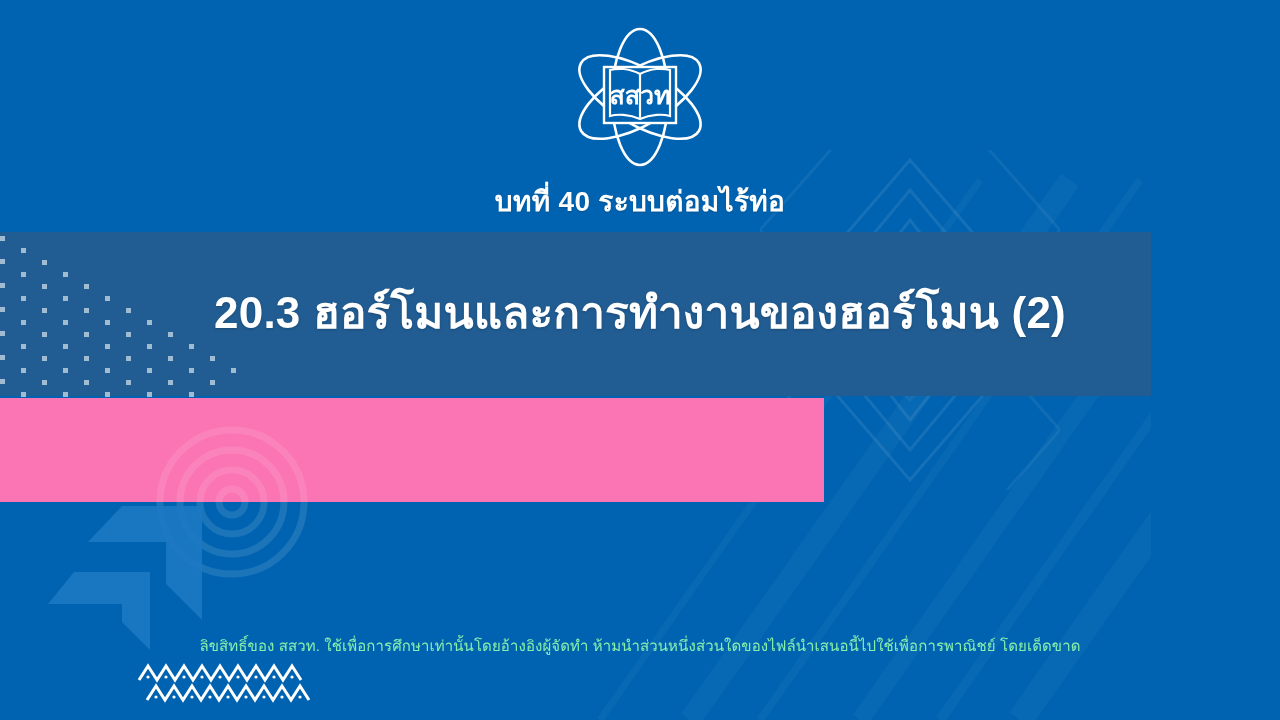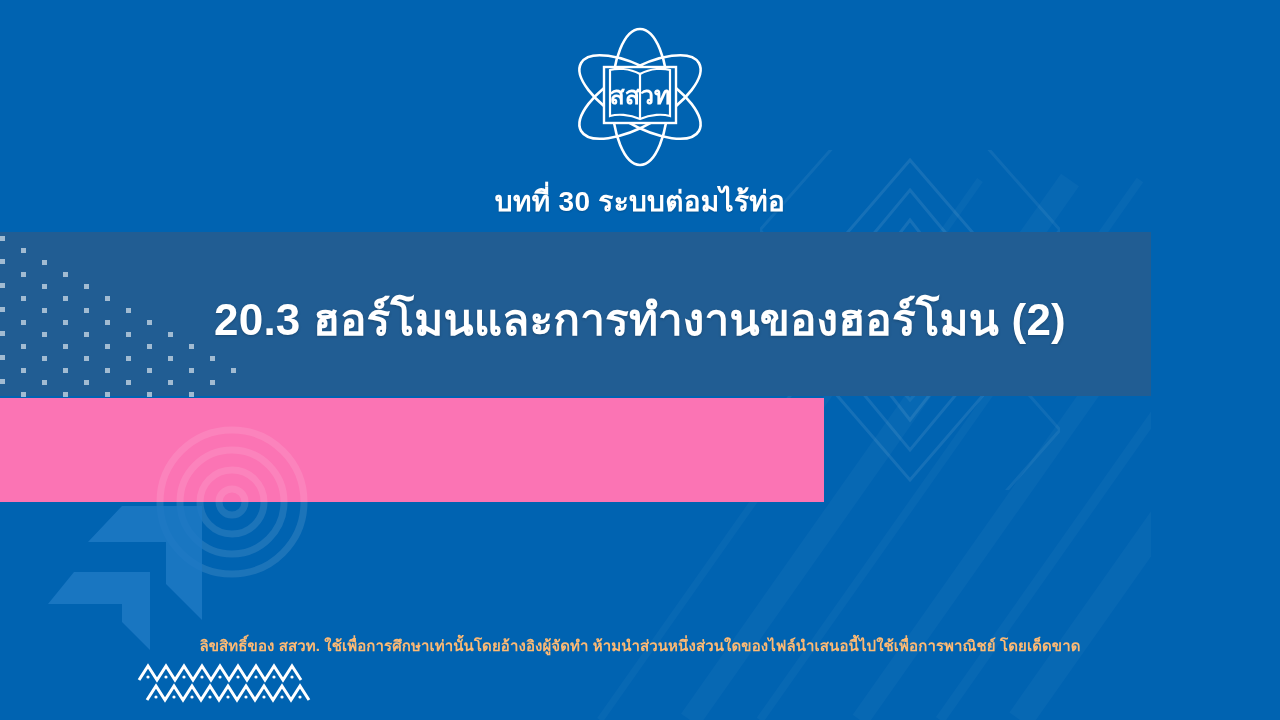--- a/index.html
+++ b/index.html
@@ -89,41 +89,40 @@
     left:0; top:288px;
     width:1280px;
     text-align:center;
     color:#ffffff;
     font-size:44px;
     font-weight:700;
     line-height:1.15;
     letter-spacing:.2px;
     text-shadow:0 1px 3px rgba(0,0,0,.22);
     z-index:6;
-    margin-top:7px;
   }
 
   #pink-bar-text {
     position:absolute;
     left:0; top:398px;
     width:824px; height:104px;
     display:flex; align-items:center; justify-content:center;
     color:#ffffff;
     font-size:30px; font-weight:700;
     z-index:6;
   }
 
   #copyright-notice {
     position:absolute;
     left:0; top:634px;
     width:1280px;
     text-align:center;
-    color:#fdba74;
+    color:#86efac;
     font-size:15px;
-    font-weight:700;
+    font-weight:400;
     letter-spacing:.1px;
     z-index:6;
     white-space:nowrap;
   }
 </style>
 </head>
 <body>
 
 <div id="slide">
 
@@ -291,21 +290,21 @@
       <g>
         <rect x="39" y="45" width="72" height="56" fill="#0063b1" stroke="#ffffff" stroke-width="2.4"></rect>
         <path d="M75 52 C64 46 52 46 45 48 L45 94 C52 92 64 92 75 97
                  C86 92 98 92 105 94 L105 48 C98 46 86 46 75 52 Z" fill="none" stroke="#ffffff" stroke-width="2.2"></path>
         <line x1="75" y1="52" x2="75" y2="97" stroke="#ffffff" stroke-width="2.2"></line>
       </g>
       <text x="75" y="82" text-anchor="middle" font-family="'Liberation Sans','DejaVu Sans',sans-serif" font-size="25" font-weight="700" fill="#ffffff">สสวท</text>
     </svg>
   </div>
 
-  <div id="chapter-title">บทที่ 30 ระบบต่อมไร้ท่อ</div>
+  <div id="chapter-title">บทที่ 40 ระบบต่อมไร้ท่อ</div>
 
   <div id="section-title">20.3 ฮอร์โมนและการทำงานของฮอร์โมน (2)</div>
 
   <div id="pink-bar-text"></div>
 
   <div id="copyright-notice">ลิขสิทธิ์ของ สสวท. ใช้เพื่อการศึกษาเท่านั้นโดยอ้างอิงผู้จัดทำ  ห้ามนำส่วนหนึ่งส่วนใดของไฟล์นำเสนอนี้ไปใช้เพื่อการพาณิชย์ โดยเด็ดขาด</div>
 
 </div>
 
 </body></html>

